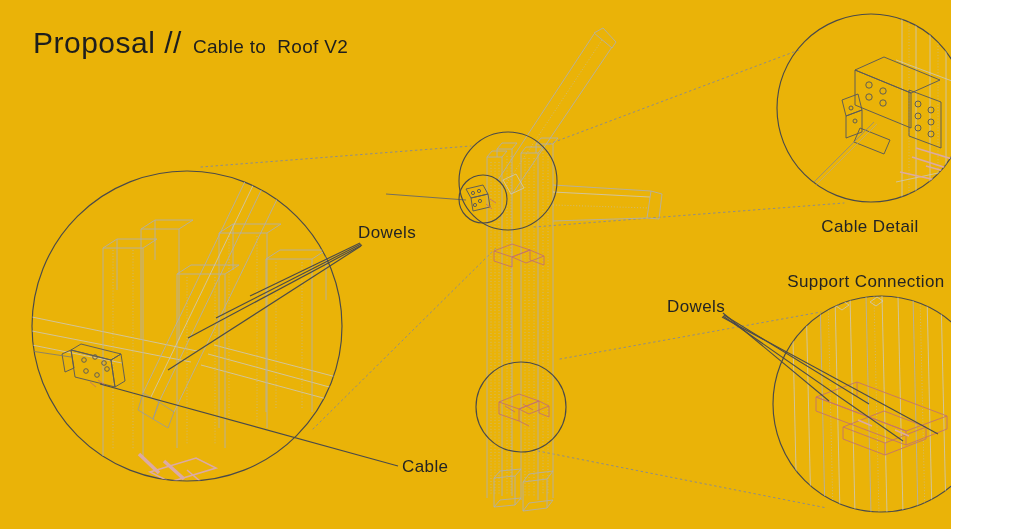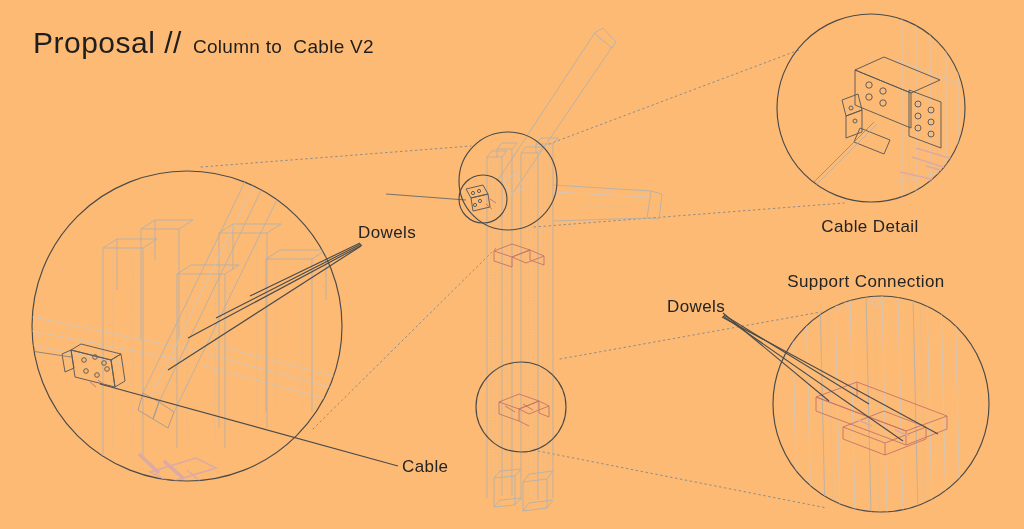--- a/index.html
+++ b/index.html
@@ -2,21 +2,21 @@
 <html style="--ink: #222222; --circle: #4a4a4a; --wire: #b0b0b0; --wire_dark: #5a5a5a; --dotted: #8c8c8c; --leader: #4a4a4a; --red: #c4736c; --red_light: #dcaaa4;"><head>
 <meta charset="utf-8">
 <style>
   :root{
     --ink:#222; --circle:#4a4a4a; --wire:#b0b0b0; --wire_soft:#c9c9c9;
     --wire_dark:#5a5a5a; --dotted:#8c8c8c; --leader:#4a4a4a;
     --red:#c4736c; --red_light:#dcaaa4;
   }
   html,body{margin:0;padding:0;background:#fff;}
   #stage{
-    position:relative;width:1024px;height:529px;background:#fdba74;
+    position:relative;width:951px;height:529px;background:#eab308;
     font-family:"Liberation Sans", sans-serif;overflow:hidden;
   }
   .title-block{position:absolute;left:33px;top:26px;color:var(--ink);}
   .title-line{display:flex;align-items:baseline;}
   .title-main{font-size:30px;letter-spacing:0.5px;color:#1e1e1e;}
   .title-suffix{font-size:19px;margin-left:11px;letter-spacing:0.3px;white-space:pre;color:#1e1e1e;}
   .title-sub{font-size:17.5px;margin-top:3px;letter-spacing:0.2px;color:#1e1e1e;}
   svg{position:absolute;left:0;top:0;}
   .circ{fill:none;stroke:var(--circle);stroke-width:1.15px;}
   .wire{stroke:var(--wire);stroke-width:0.85px;fill:none;}
@@ -31,21 +31,21 @@
   text.lbl{font-size:17px;fill:#242424;letter-spacing:0.4px;font-family:"Liberation Sans",sans-serif;}
 </style>
 </head>
 <body>
 
 <div id="stage">
 
   <div class="title-block">
     <div class="title-line">
       <span class="title-main">Proposal //</span>
-      <span class="title-suffix">Column to  Cable V2</span>
+      <span class="title-suffix">Cable to  Roof V2</span>
     </div>
   </div>
 
   <svg width="1024" height="529" viewBox="0 0 1024 529">
     <defs>
       <clipPath id="clipL">
           <circle cx="187" cy="326" r="155"></circle>
         </clipPath>
       <clipPath id="clipCD">
           <circle cx="871" cy="108" r="94"></circle>

